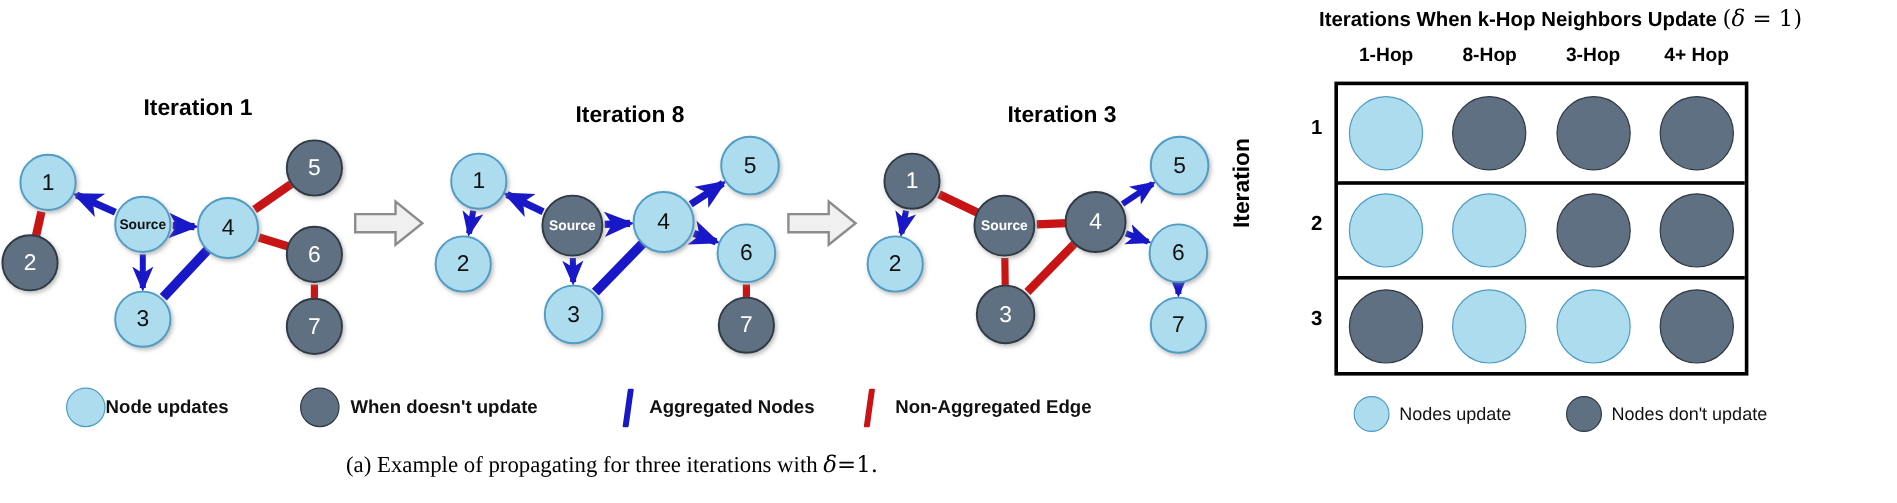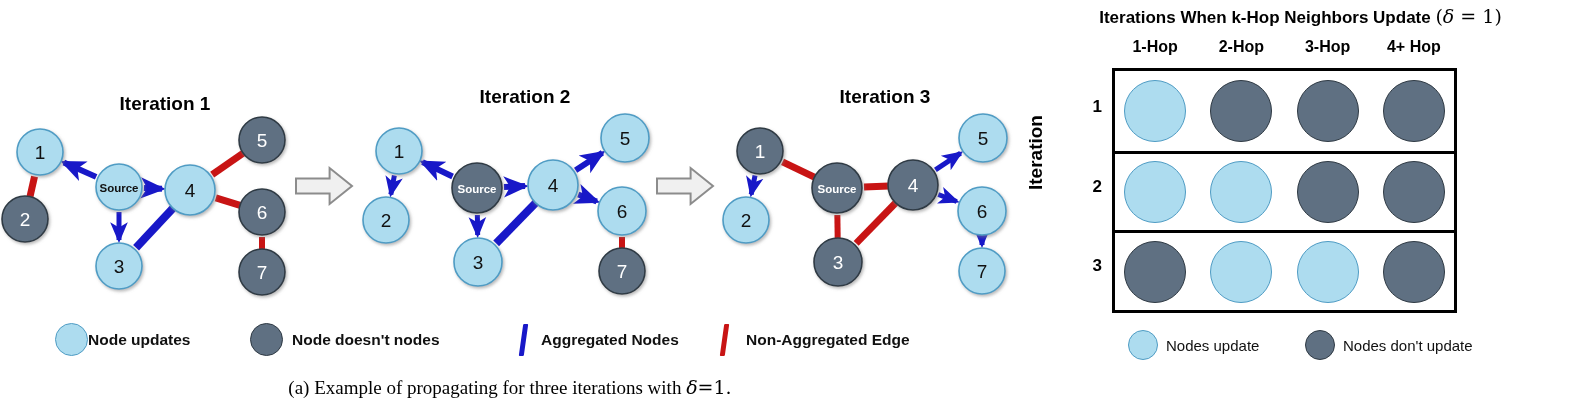--- a/index.html
+++ b/index.html
@@ -166,22 +166,22 @@
   .caption .mathy { font-family: "DejaVu Serif", serif; }
   .caption .mathy i { font-style: italic; }
 </style>
 </head>
 <body>
 
 <div class="figure-root">
 
   <div id="panel-a">
 
-    <div class="graph-title" id="title-g0" style="left: 45px; top: 93px; width: 240px;">Iteration 1</div>
-    <div class="graph-title" id="title-g1" style="left: 405px; top: 86px; width: 240px;">Iteration 2</div>
+    <div class="graph-title" id="title-g0" style="left: 45px; top: 80px; width: 240px;">Iteration 1</div>
+    <div class="graph-title" id="title-g1" style="left: 405px; top: 86px; width: 240px;">Iteration 8</div>
     <div class="graph-title" id="title-g2" style="left: 765px; top: 86px; width: 240px;">Iteration 3</div>
 
     <svg class="graph-svg" id="graphs-svg">
         <defs>
           <marker id="arrow-blue" viewBox="0 0 10 10" refX="8.5" refY="5" markerWidth="4.2" markerHeight="4.2" orient="auto-start-reverse" markerUnits="strokeWidth">
             <path d="M 0 0.8 L 10 5 L 0 9.2 L 2.6 5 Z" fill="#1818C8"></path>
           </marker>
           <marker id="arrow-red" viewBox="0 0 10 10" refX="8.5" refY="5" markerWidth="4.2" markerHeight="4.2" orient="auto-start-reverse" markerUnits="strokeWidth">
             <path d="M 0 0.8 L 10 5 L 0 9.2 L 2.6 5 Z" fill="#C81414"></path>
           </marker>
@@ -326,39 +326,39 @@
              L 713 186
              L 690.6 204
              L 690.6 193.56
              L 657 193.56 Z" fill="#F0F0F0" stroke="#8C8C8C" stroke-width="2" stroke-linejoin="miter"></path>
       </svg>
 
     <div id="legend-a">
         <div class="legend-dot" style="left: 55px; top: 323px; width: 33px; height: 33px; background: rgb(173, 220, 239); border: 1.5px solid rgb(79, 156, 196); box-sizing: border-box;"></div>
         <div class="legend-text" style="left: 88px; top: 331px;">Node updates</div>
         <div class="legend-dot" style="left: 250px; top: 323px; width: 33px; height: 33px; background: rgb(95, 112, 130); border: 1.5px solid rgb(47, 58, 68); box-sizing: border-box;"></div>
-        <div class="legend-text" style="left: 292px; top: 331px;">Node doesn't nodes</div>
+        <div class="legend-text" style="left: 292px; top: 331px;">When doesn't update</div>
         <div class="legend-bar" style="left: 521px; top: 324px; height: 32px; background: rgb(24, 24, 200); transform: skewX(-8deg);"></div>
         <div class="legend-text" style="left: 541px; top: 331px;">Aggregated Nodes</div>
         <div class="legend-bar" style="left: 722px; top: 324px; height: 32px; background: rgb(200, 20, 20); transform: skewX(-8deg);"></div>
         <div class="legend-text" style="left: 746px; top: 331px;">Non-Aggregated Edge</div>
       </div>
 
     <div class="caption" id="caption-a" style="left: 0px; width: 1020px;"><span>(a) Example of propagating for three iterations with </span><span class="mathy"><i>δ</i>=1.</span></div>
   </div>
 
   <div id="panel-b">
 
     <div id="grid-title">
       <span>Iterations When k-Hop Neighbors Update </span><span class="mathy">(<i>δ</i> = 1)</span>
     </div>
 
     <div id="col-heads">
         <div class="col-head" style="left: 93.125px;">1-Hop</div>
-        <div class="col-head" style="left: 179.375px;">2-Hop</div>
+        <div class="col-head" style="left: 179.375px;">8-Hop</div>
         <div class="col-head" style="left: 265.625px;">3-Hop</div>
         <div class="col-head" style="left: 351.875px;">4+ Hop</div>
       </div>
 
     <div id="iteration-axis">Iteration</div>
 
     <div id="row-labels">
         <div class="row-label" style="top: 96.8333px;">1</div>
         <div class="row-label" style="top: 176.5px;">2</div>
         <div class="row-label" style="top: 256.167px;">3</div>

